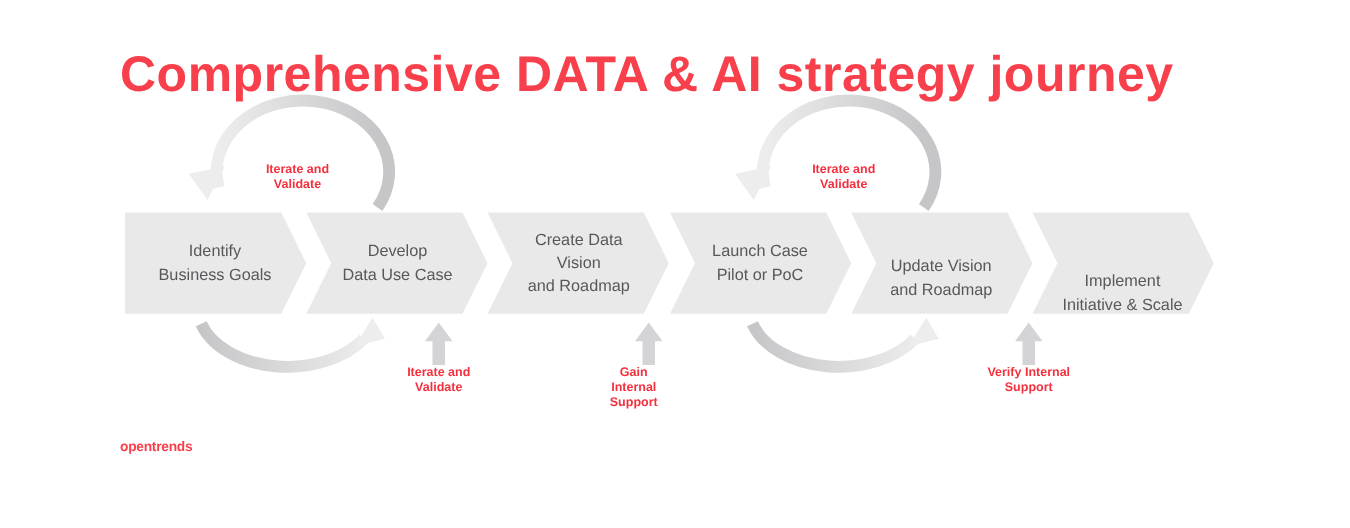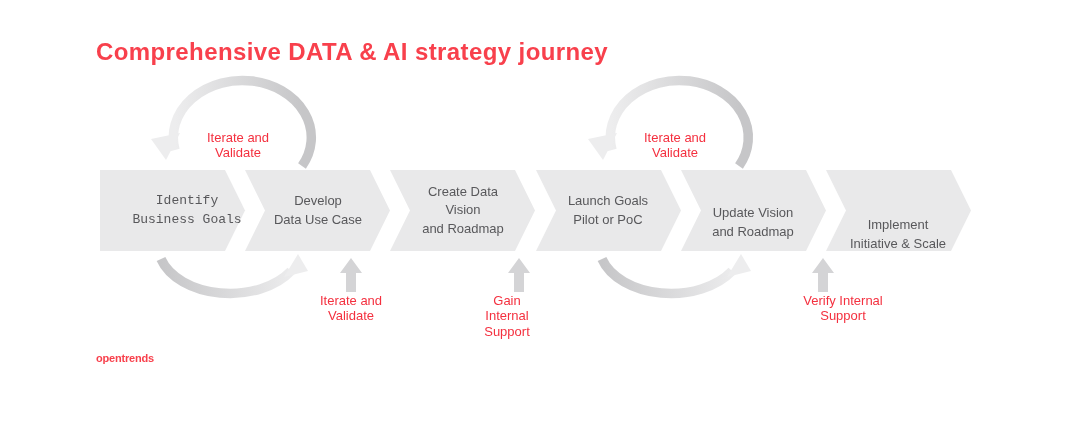--- a/index.html
+++ b/index.html
@@ -11,21 +11,21 @@
     --arc-dark:#c6c6c8;
     --arc-light:#ededee;
   }
   html,body{margin:0;padding:0;background:#fff;}
   .canvas{
     position:relative;width:1080px;height:422px;background:#ffffff;overflow:hidden;
     font-family:"Liberation Sans","DejaVu Sans",sans-serif;
   }
   .title{
     position:absolute;left:96px;top:38px;margin:0;
-    font-size:24px;font-weight:bold;letter-spacing:.4px;
+    font-size:40px;font-weight:bold;letter-spacing:.4px;
     color:var(--accent-red);white-space:nowrap;
   }
   .diagram-svg{position:absolute;left:0;top:0;}
   .chevron{fill:var(--chevron-fill);}
   .up-arrow{fill:var(--arrow-gray);}
   .arc{fill:none;stroke-width:9.5;}
   .arc-top-1{stroke:url(#gTop1);}
   .arc-top-2{stroke:url(#gTop2);}
   .arc-bot-1{stroke:url(#gBot1);}
   .arc-bot-2{stroke:url(#gBot2);}
@@ -33,21 +33,21 @@
   .stop-dark{stop-color:var(--arc-dark);}
   .stop-light{stop-color:var(--arc-light);}
   .step-label{
     position:absolute;top:170px;height:81px;width:160px;
     display:flex;align-items:center;justify-content:center;text-align:center;
     font-size:13px;line-height:1.4;color:var(--step-text);
     white-space:pre-line;
   }
   .annotation{
     position:absolute;width:150px;text-align:center;
-    font-size:13px;font-weight:normal;line-height:1.18;
+    font-size:10px;font-weight:bold;line-height:1.18;
     color:var(--annotation-red);white-space:pre-line;
   }
   .logo{
     position:absolute;left:96px;top:352px;
     font-size:11px;font-weight:bold;letter-spacing:-0.2px;
     color:var(--accent-red);
   }
 </style>
 </head>
 <body>
@@ -99,41 +99,41 @@
     <g>
       <path class="arc arc-bot-2" d="M602,259 A72,48 0 0 0 732,271"></path>
       <polygon class="arc-head" points="741,254 727,277 751,271"></polygon>
     </g>
 
     <path class="up-arrow" d="M346,292 L346,273 L340,273 L351,258 L362,273 L356,273 L356,292 Z"></path>
     <path class="up-arrow" d="M514,292 L514,273 L508,273 L519,258 L530,273 L524,273 L524,292 Z"></path>
     <path class="up-arrow" d="M818,292 L818,273 L812,273 L823,258 L834,273 L828,273 L828,292 Z"></path>
   </svg>
 
-  <div class="step-label" style="left:107px;font-family:Liberation Mono, monospace;">Identify
+  <div class="step-label" style="left:92px;">Identify
 Business Goals</div>
   <div class="step-label" style="left:238px;">Develop
 Data Use Case</div>
   <div class="step-label" style="left:383px;">Create Data
 Vision
 and Roadmap</div>
-  <div class="step-label" style="left:528px;">Launch Goals
+  <div class="step-label" style="left:528px;">Launch Case
 Pilot or PoC</div>
   <div class="step-label" style="left:673px;margin-top:12px;">Update Vision
 and Roadmap</div>
   <div class="step-label" style="left:818px;margin-top:24px;">Implement
 Initiative &amp; Scale</div>
 
   <div class="annotation" style="left:163px;top:130px;">Iterate and
 Validate</div>
   <div class="annotation" style="left:600px;top:130px;">Iterate and
 Validate</div>
   <div class="annotation" style="left:276px;top:293px;">Iterate and
 Validate</div>
   <div class="annotation" style="left:432px;top:293px;">Gain
 Internal
 Support</div>
-  <div class="annotation" style="left:768px;top:293px;">Verify Internal
+  <div class="annotation" style="left:748px;top:293px;">Verify Internal
 Support</div>
 
   <div class="logo">opentrends</div>
 
 </div>
 
 </body></html>

